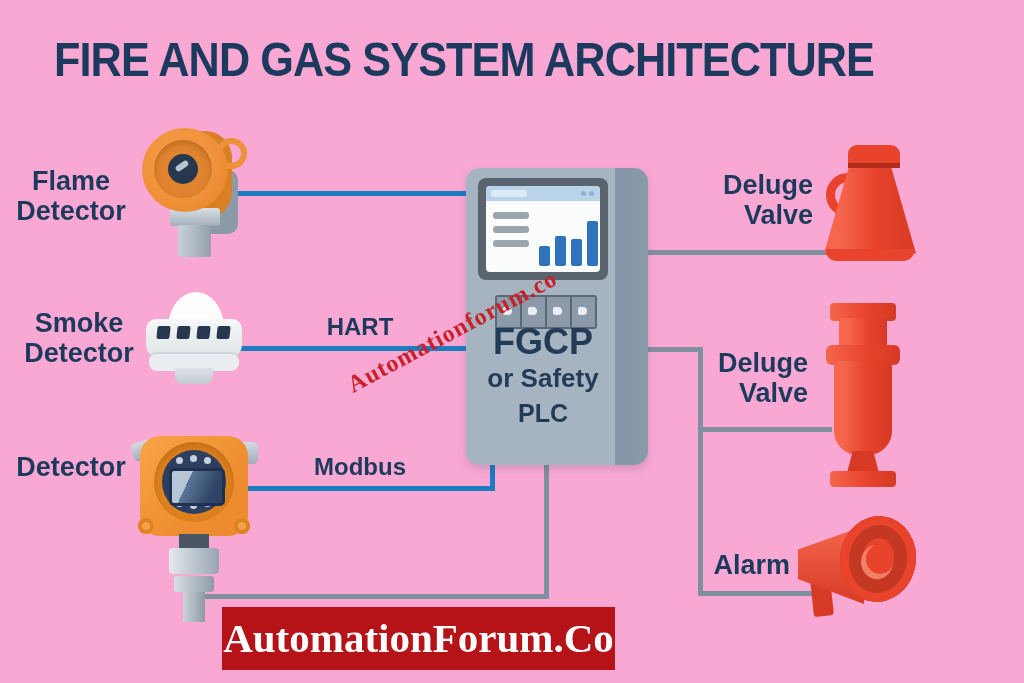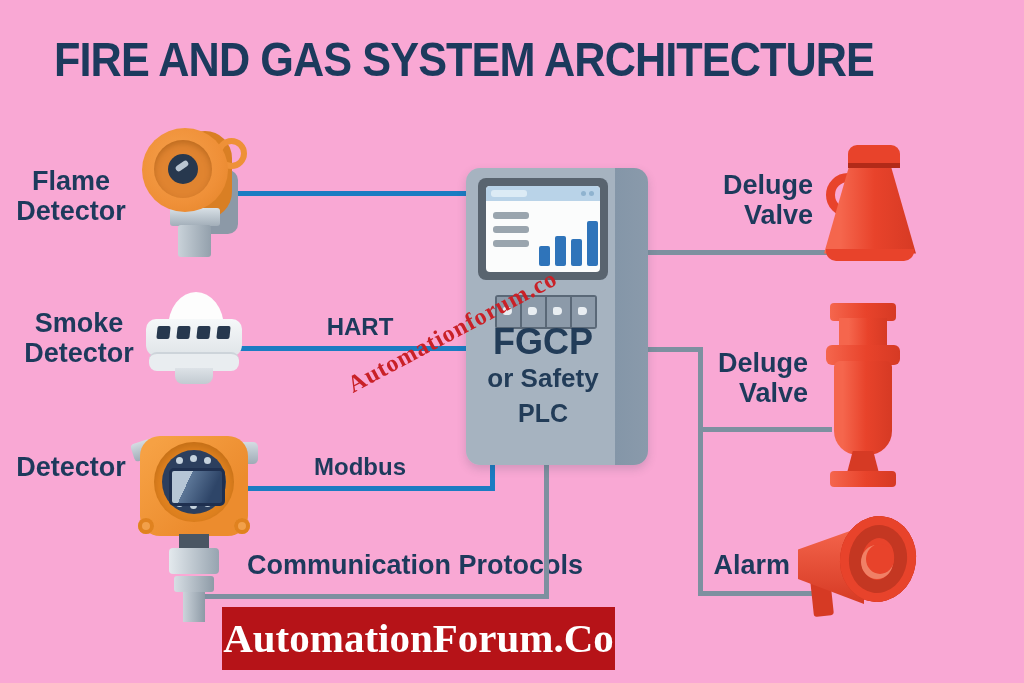--- a/index.html
+++ b/index.html
@@ -254,20 +254,19 @@
     <div class="abs pv-fl" style="left:4px;top:168px;width:66px;height:16px;"></div>
   </div>
 
   <div class="dev" style="left:798px;top:516px;width:118px;height:105px;">
     <div class="abs mg-handle"></div>
     <div class="abs mg-cone"></div>
     <div class="abs mg-bell"></div>
     <div class="abs mg-hub"></div>
   </div>
 
-  <div class="comm-label">Communication Protocols</div>
   <div class="banner">
     <span>AutomationForum.Co</span>
   </div>
 
   <div class="watermark">Automationforum.co</div>
 
 </div>
 
 </body></html>

